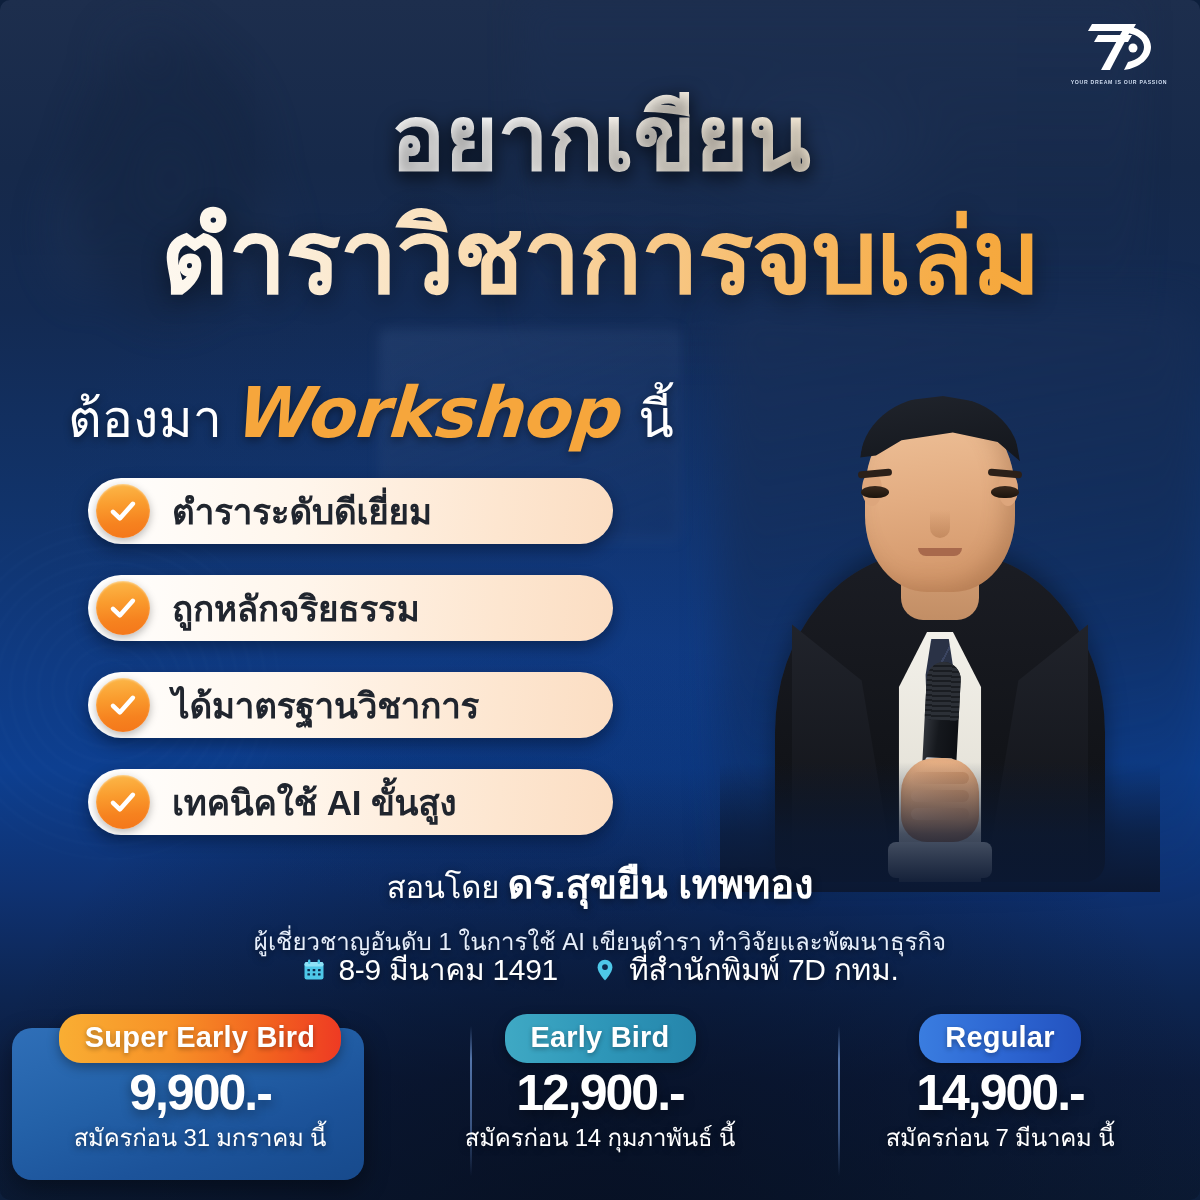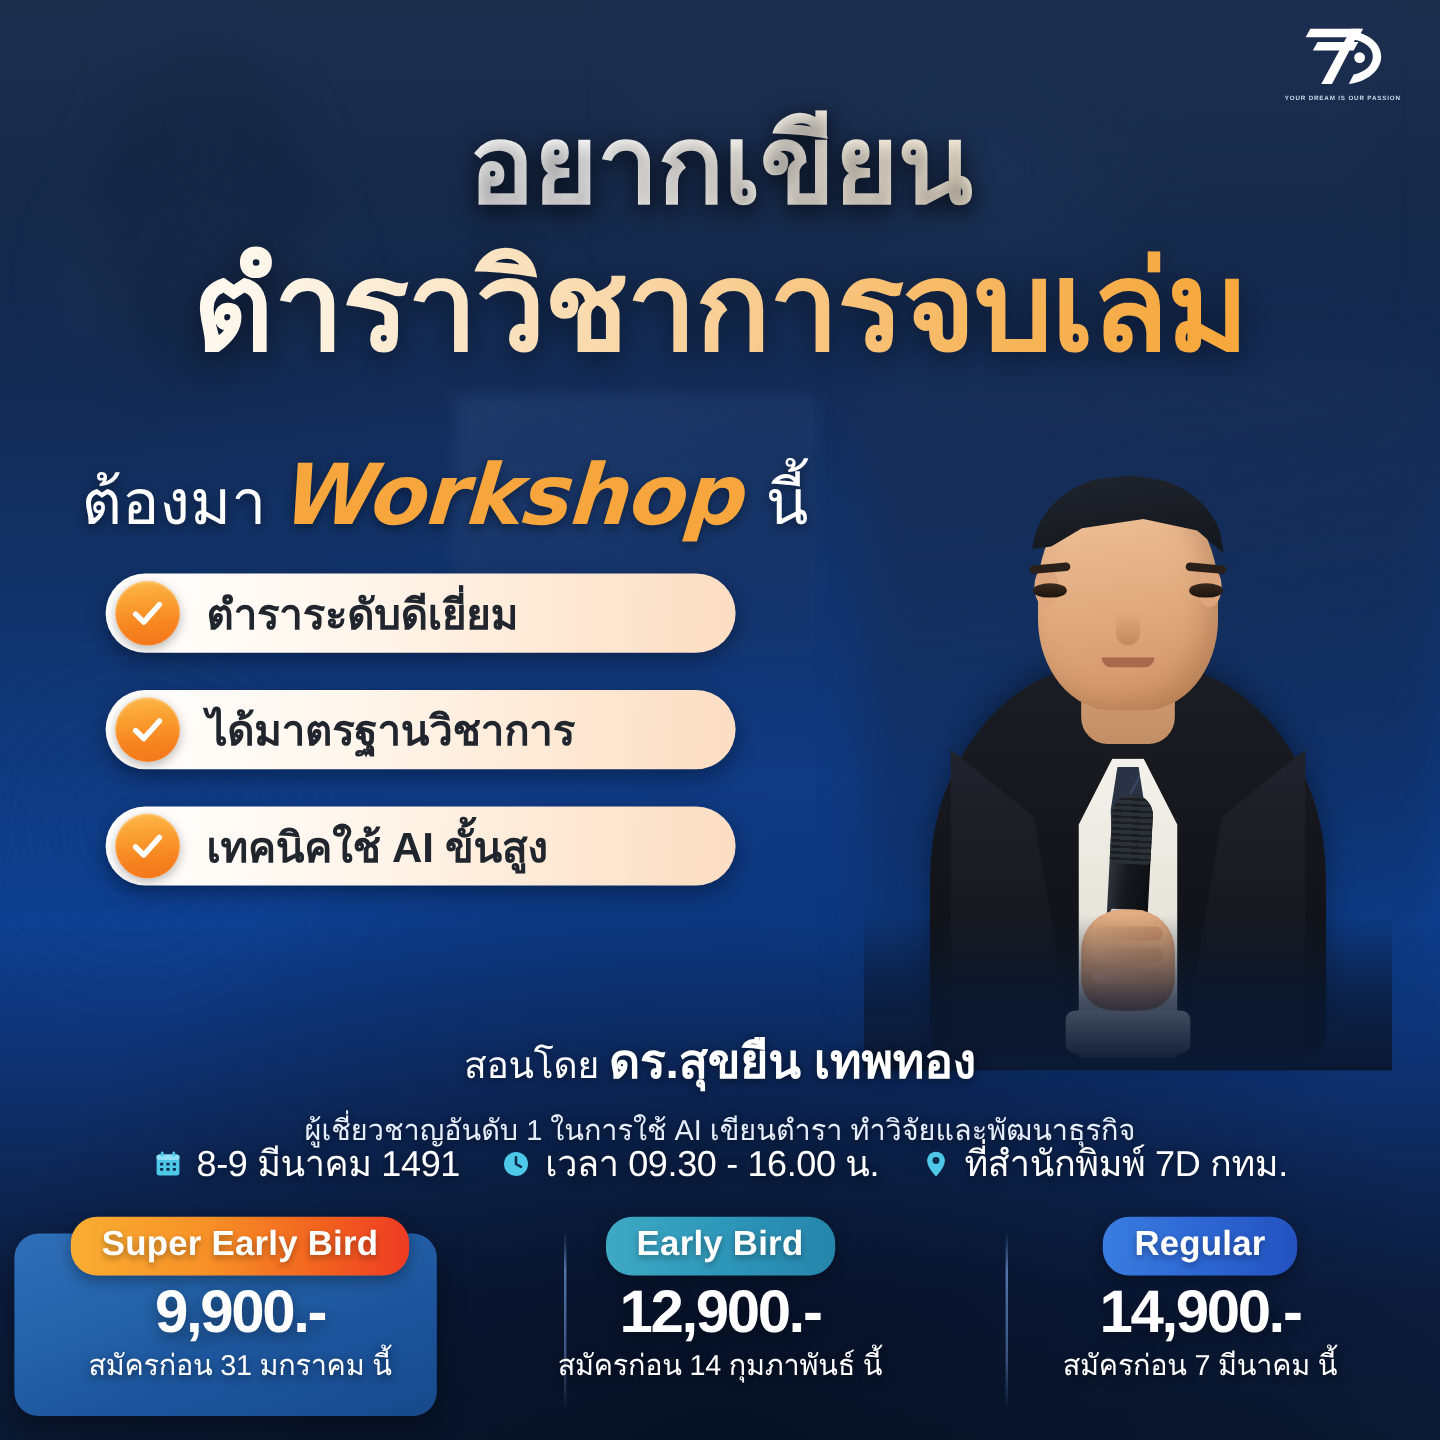--- a/index.html
+++ b/index.html
@@ -21,20 +21,21 @@
         #1d2e4d 0%,
         #16294a 14%,
         #132a52 26%,
         #11336a 42%,
         #0f3b84 56%,
         #0d3f90 64%,
         #0f3272 74%,
         #0d2551 83%,
         #0c1c3d 90%,
         #0b1a33 100%);
+    border-radius: 10px;
   }
 
   
   .bg-blur-left {
     position:absolute; left:-40px; top:-20px; width:560px; height:420px;
     background:
       radial-gradient(ellipse 150px 210px at 210px 200px, rgba(22,40,70,.95) 0%, rgba(20,36,64,.5) 55%, rgba(20,36,64,0) 78%),
       radial-gradient(ellipse 90px 70px at 190px 70px, rgba(28,46,78,.9) 0%, rgba(24,40,70,0) 72%),
       radial-gradient(ellipse 70px 120px at 120px 250px, rgba(30,50,84,.65) 0%, rgba(24,40,70,0) 75%),
       radial-gradient(ellipse 60px 110px at 300px 260px, rgba(30,50,84,.6) 0%, rgba(24,40,70,0) 75%);
@@ -411,20 +412,28 @@
 
     <div class="pill">
       <span class="check">
         <svg viewBox="0 0 24 24" fill="none" stroke="#ffffff" stroke-width="3.4" stroke-linecap="round" stroke-linejoin="round">
           <path d="M4.5 12.6 L9.6 17.6 L19.4 6.6"></path>
         </svg>
       </span>
       <span class="pill-text">ตำราระดับดีเยี่ยม</span>
     </div>
 
+    <div class="pill">
+      <span class="check">
+        <svg viewBox="0 0 24 24" fill="none" stroke="#ffffff" stroke-width="3.4" stroke-linecap="round" stroke-linejoin="round">
+          <path d="M4.5 12.6 L9.6 17.6 L19.4 6.6"></path>
+        </svg>
+      </span>
+      <span class="pill-text">ถูกหลักจริยธรรม</span>
+    </div>
 
     <div class="pill">
       <span class="check">
         <svg viewBox="0 0 24 24" fill="none" stroke="#ffffff" stroke-width="3.4" stroke-linecap="round" stroke-linejoin="round">
           <path d="M4.5 12.6 L9.6 17.6 L19.4 6.6"></path>
         </svg>
       </span>
       <span class="pill-text">ได้มาตรฐานวิชาการ</span>
     </div>
 
@@ -462,29 +471,20 @@
             <rect x="16" y="11" width="2.6" height="2.3" rx=".5"></rect>
             <rect x="5.4" y="15.3" width="2.6" height="2.3" rx=".5"></rect>
             <rect x="10.7" y="15.3" width="2.6" height="2.3" rx=".5"></rect>
             <rect x="16" y="15.3" width="2.6" height="2.3" rx=".5"></rect>
           </g>
         </svg>
       </span>
       <span class="meta-text">8-9 มีนาคม 1491</span>
     </div>
 
-    <div class="meta-item">
-      <span class="meta-icon">
-        <svg width="24" height="24" viewBox="0 0 24 24">
-          <circle cx="12" cy="12" r="10" fill="#4ec8e8"></circle>
-          <path d="M12 6.3 V12 L16.2 14.4" stroke="#0d2a4c" stroke-width="2.1" stroke-linecap="round" fill="none"></path>
-        </svg>
-      </span>
-      <span class="meta-text">เวลา 09.30 - 16.00 น.</span>
-    </div>
 
     <div class="meta-item">
       <span class="meta-icon">
         <svg width="24" height="24" viewBox="0 0 24 24">
           <path d="M12 1.8 C7.9 1.8 4.6 5.1 4.6 9.2 C4.6 14.7 12 22.4 12 22.4 S19.4 14.7 19.4 9.2 C19.4 5.1 16.1 1.8 12 1.8 Z" fill="#4ec8e8"></path>
           <circle cx="12" cy="9.1" r="2.9" fill="#0d2a4c"></circle>
         </svg>
       </span>
       <span class="meta-text">ที่สำนักพิมพ์ 7D กทม.</span>
     </div>

